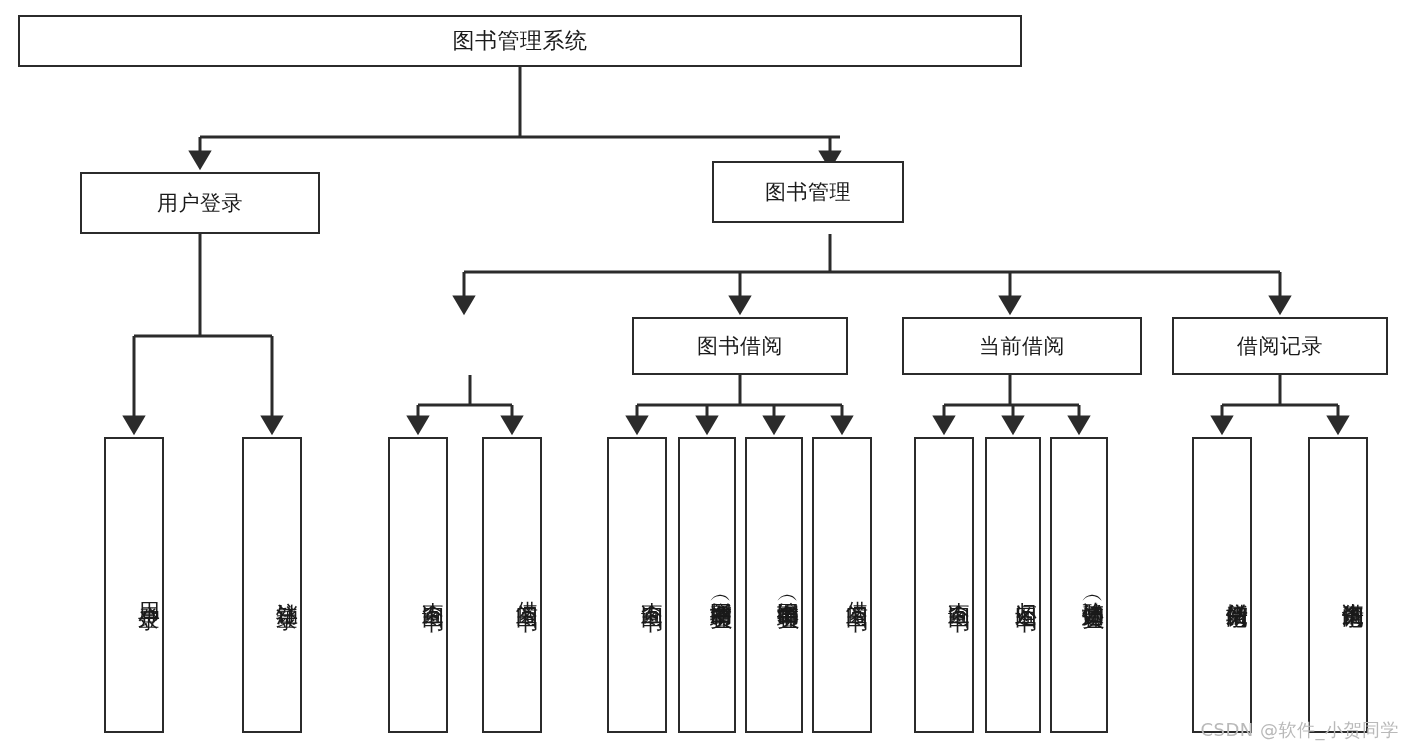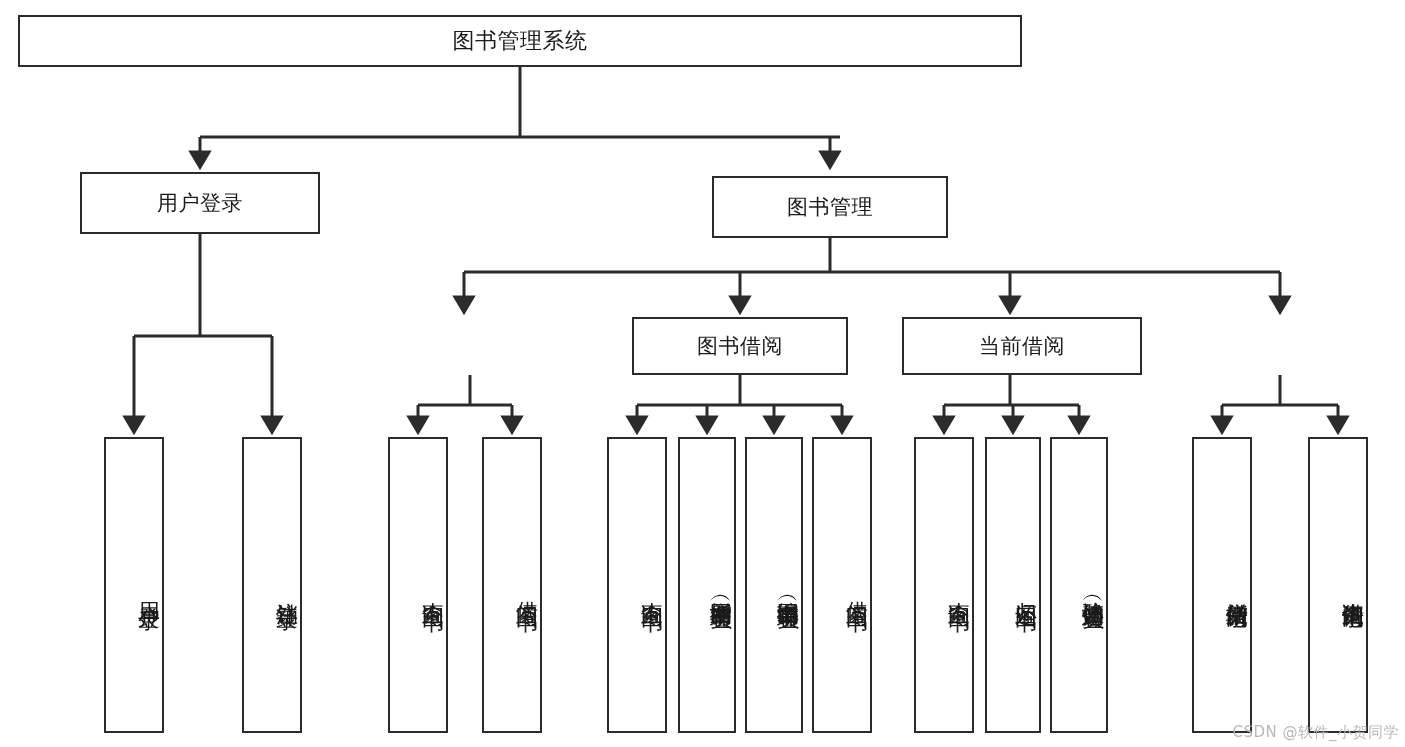--- a/index.html
+++ b/index.html
@@ -54,21 +54,21 @@
   }
   .node.v-text.tall-text{
     align-items:flex-start;
     padding-top:6px;
     letter-spacing:1px;
   }
   .watermark{
     position:absolute;
     right:6px;
     bottom:5px;
-    font-size:15px;
+    font-size:18px;
     color:#b9b9b9;
     white-space:nowrap;
     letter-spacing:0.5px;
     font-family:"DejaVu Sans","Liberation Sans",sans-serif;
   }
 </style>
 </head>
 <body>
 
 <div id="canvas">
@@ -119,24 +119,25 @@
       <path d="M1280,375 L1280,405"></path>
       <path d="M1222,405 L1338,405"></path>
       <path d="M1222,405 L1222,425" marker-end="url(#arrow)"></path>
       <path d="M1338,405 L1338,425" marker-end="url(#arrow)"></path>
     </g>
   </svg>
 
   <div class="node h-text root" style="left: 18px; top: 15px; width: 1004px; height: 52px;">图书管理系统</div>
 
   <div class="node h-text" style="left: 80px; top: 172px; width: 240px; height: 62px;">用户登录</div>
-  <div class="node h-text" style="left: 712px; top: 176px; width: 236px; height: 62px;">图书管理</div>
+  <div class="node h-text" style="left: 712px; top: 161px; width: 192px; height: 62px;">图书管理</div>
 
   <div class="node h-text" style="left: 632px; top: 317px; width: 216px; height: 58px;">图书借阅</div>
   <div class="node h-text" style="left: 902px; top: 317px; width: 240px; height: 58px;">当前借阅</div>
+  <div class="node h-text" style="left: 1172px; top: 317px; width: 216px; height: 58px;">借阅记录</div>
 
   <div class="node v-text" style="left: 104px; top: 437px; width: 60px; height: 296px;">用户登录</div>
   <div class="node v-text" style="left: 242px; top: 437px; width: 60px; height: 296px;">注销登录</div>
   <div class="node v-text" style="left: 388px; top: 437px; width: 60px; height: 296px;">查询图书</div>
   <div class="node v-text" style="left: 482px; top: 437px; width: 60px; height: 296px;">借阅图书</div>
   <div class="node v-text" style="left: 607px; top: 437px; width: 60px; height: 296px;">查询图书</div>
   <div class="node v-text tall-text" style="left: 678px; top: 437px; width: 58px; height: 296px;">新增图书（管理员）</div>
   <div class="node v-text tall-text" style="left: 745px; top: 437px; width: 58px; height: 296px;">编辑图书（管理员）</div>
   <div class="node v-text" style="left: 812px; top: 437px; width: 60px; height: 296px;">借阅图书</div>
   <div class="node v-text" style="left: 914px; top: 437px; width: 60px; height: 296px;">查询图书</div>

